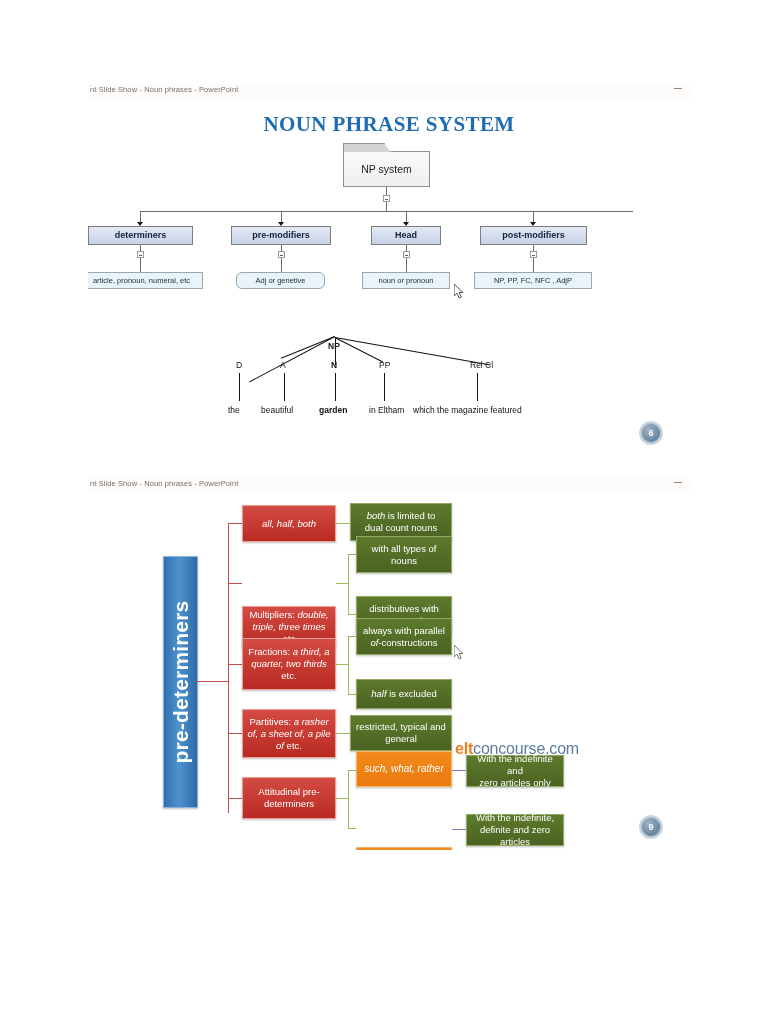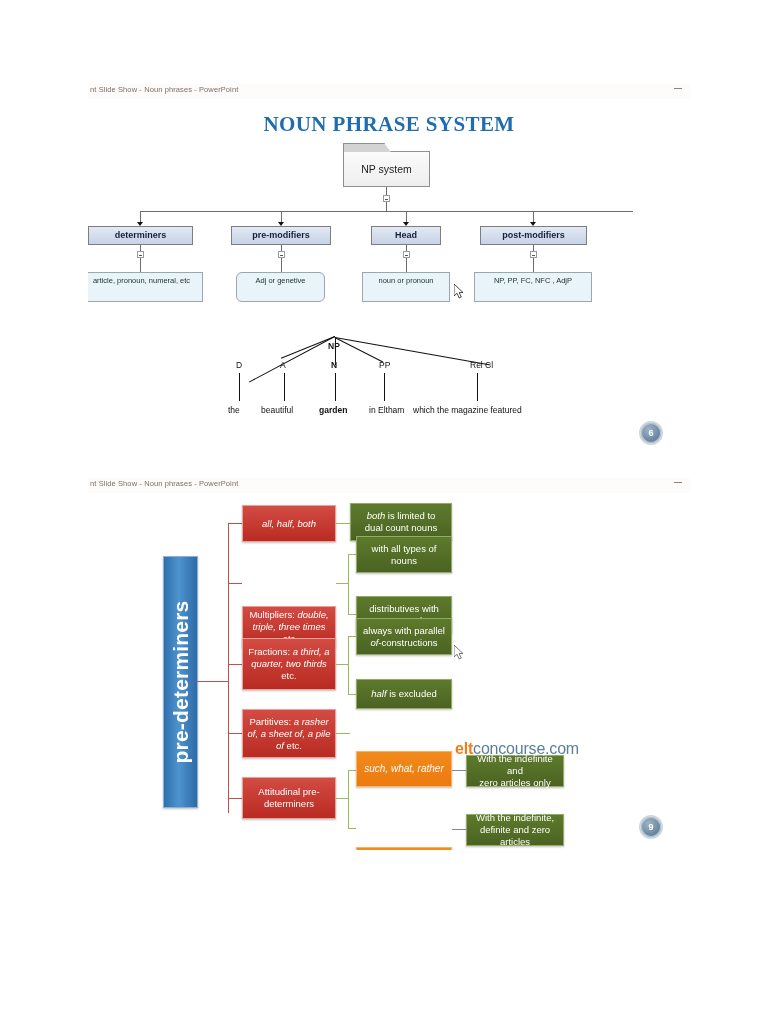--- a/index.html
+++ b/index.html
@@ -37,21 +37,21 @@
          border-bottom:9px solid #d3d3d3;border-right:7px solid transparent;}
   .nplabel{position:absolute;left:0;right:0;top:50%;transform:translateY(-50%);
          text-align:center;font-size:10.5px;color:#222;}
 
   .catbox{position:absolute;box-sizing:border-box;height:19px;
           background:linear-gradient(180deg,#e3e9f4,#c6d2e6);
           border:1px solid #7d7d7d;}
   .catbox span{display:block;text-align:center;line-height:17px;
           font-size:9px;font-weight:bold;color:#14213d;}
 
-  .leafbox{position:absolute;box-sizing:border-box;height:30px;
+  .leafbox{position:absolute;box-sizing:border-box;height:17px;
           background:#e9f4fa;border:1px solid #9aa7ad;}
   .leafbox span{display:block;text-align:center;line-height:15px;font-size:7.5px;color:#21323c;}
 
   .vline{position:absolute;background:#6b6b6b;width:1px;}
   .hline{position:absolute;background:#6b6b6b;height:1px;}
   .plusbox{position:absolute;width:7px;height:7px;box-sizing:border-box;
           background:#fff;border:1px solid #9a9a9a;}
   .plusbox:after{content:"";position:absolute;left:1px;top:3px;width:3px;height:1px;background:#5a5a5a;}
   .arrowcap{position:absolute;width:0;height:0;border-left:3px solid transparent;
           border-right:3px solid transparent;border-top:4px solid #111;}
@@ -266,20 +266,23 @@
 
       <svg class="cursor" style="left:366px;top:152px;" viewBox="0 0 11 15">
         <polygon points="0,0 0,12 3,9.3 5.2,14 7.3,13 5.1,8.6 9,8.5" fill="#ffffff" stroke="#555" stroke-width="0.8"></polygon>
       </svg>
 
       <div class="cr" style="left:140px;top:240px;width:14px;height:1px;"></div>
       <div class="rbox" style="left:154px;top:216px;width:94px;height:49px;">
         <span>Partitives: <i>a rasher<br>of, a sheet of, a pile<br>of</i> etc.</span>
       </div>
       <div class="cg" style="left:248px;top:240px;width:14px;height:1px;"></div>
+      <div class="gbox" style="left:262px;top:222px;width:102px;height:36px;">
+        <span>restricted, typical and<br>general</span>
+      </div>
 
       <div class="cr" style="left:140px;top:305px;width:14px;height:1px;"></div>
       <div class="rbox" style="left:154px;top:284px;width:94px;height:42px;">
         <span>Attitudinal pre-<br>determiners</span>
       </div>
       <div class="cg" style="left:248px;top:305px;width:12px;height:1px;"></div>
       <div class="cg" style="left:260px;top:277px;width:1px;height:58px;"></div>
       <div class="cg" style="left:260px;top:277px;width:8px;height:1px;"></div>
       <div class="cg" style="left:260px;top:335px;width:8px;height:1px;"></div>
 

